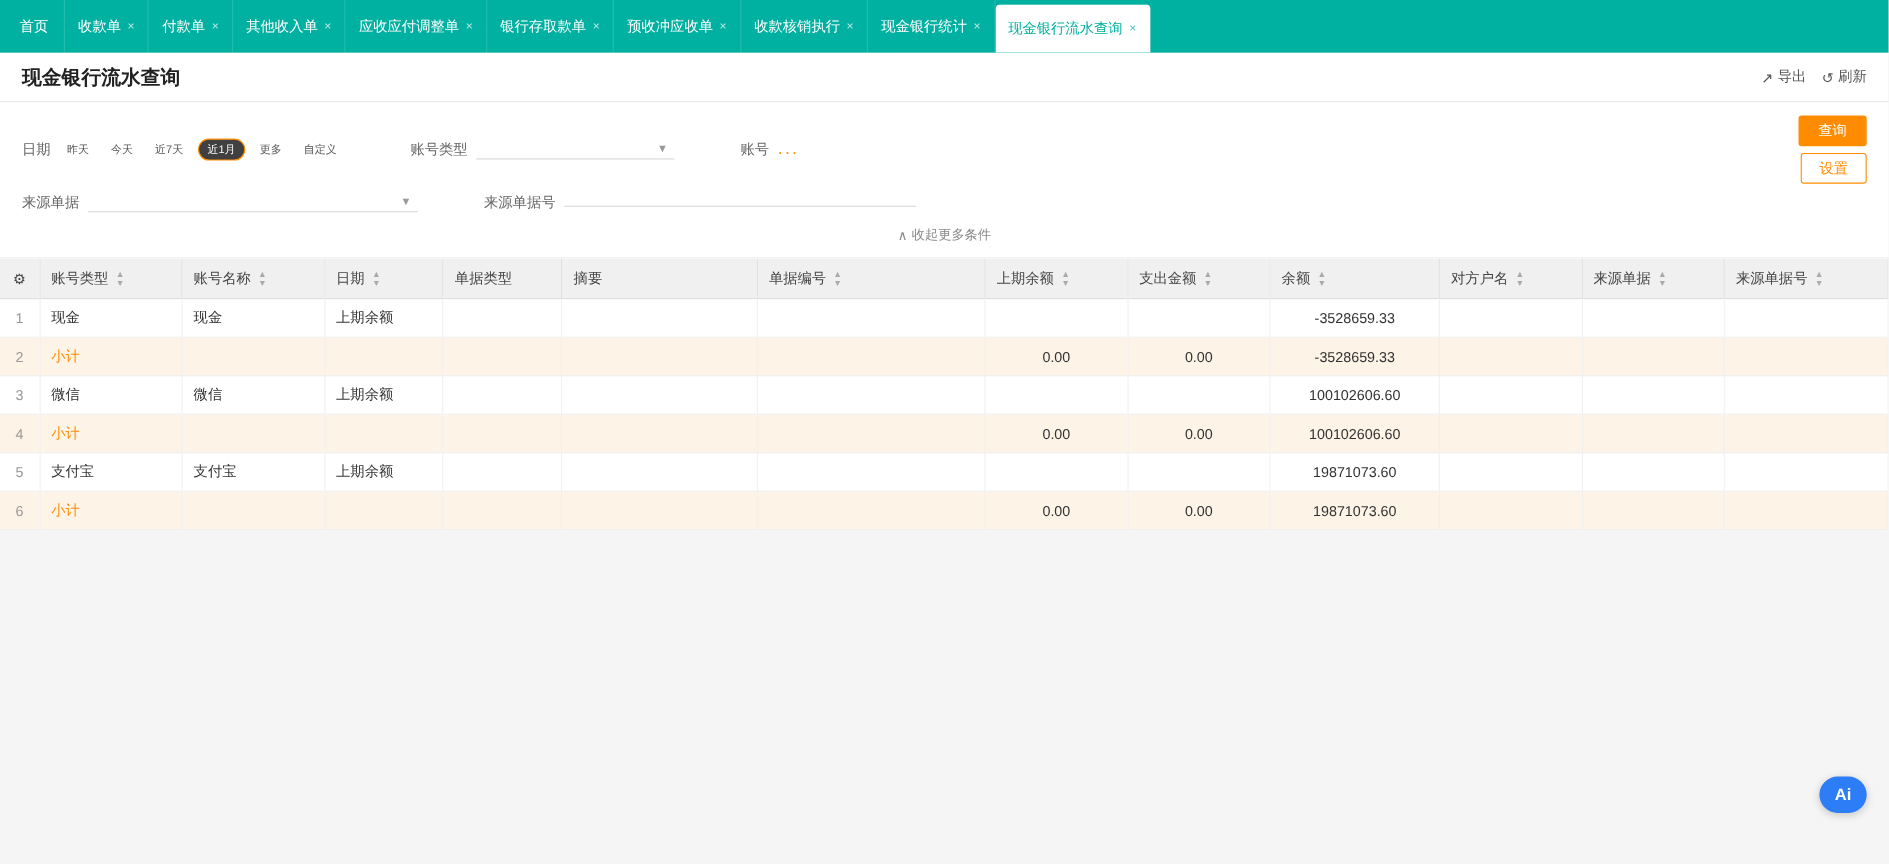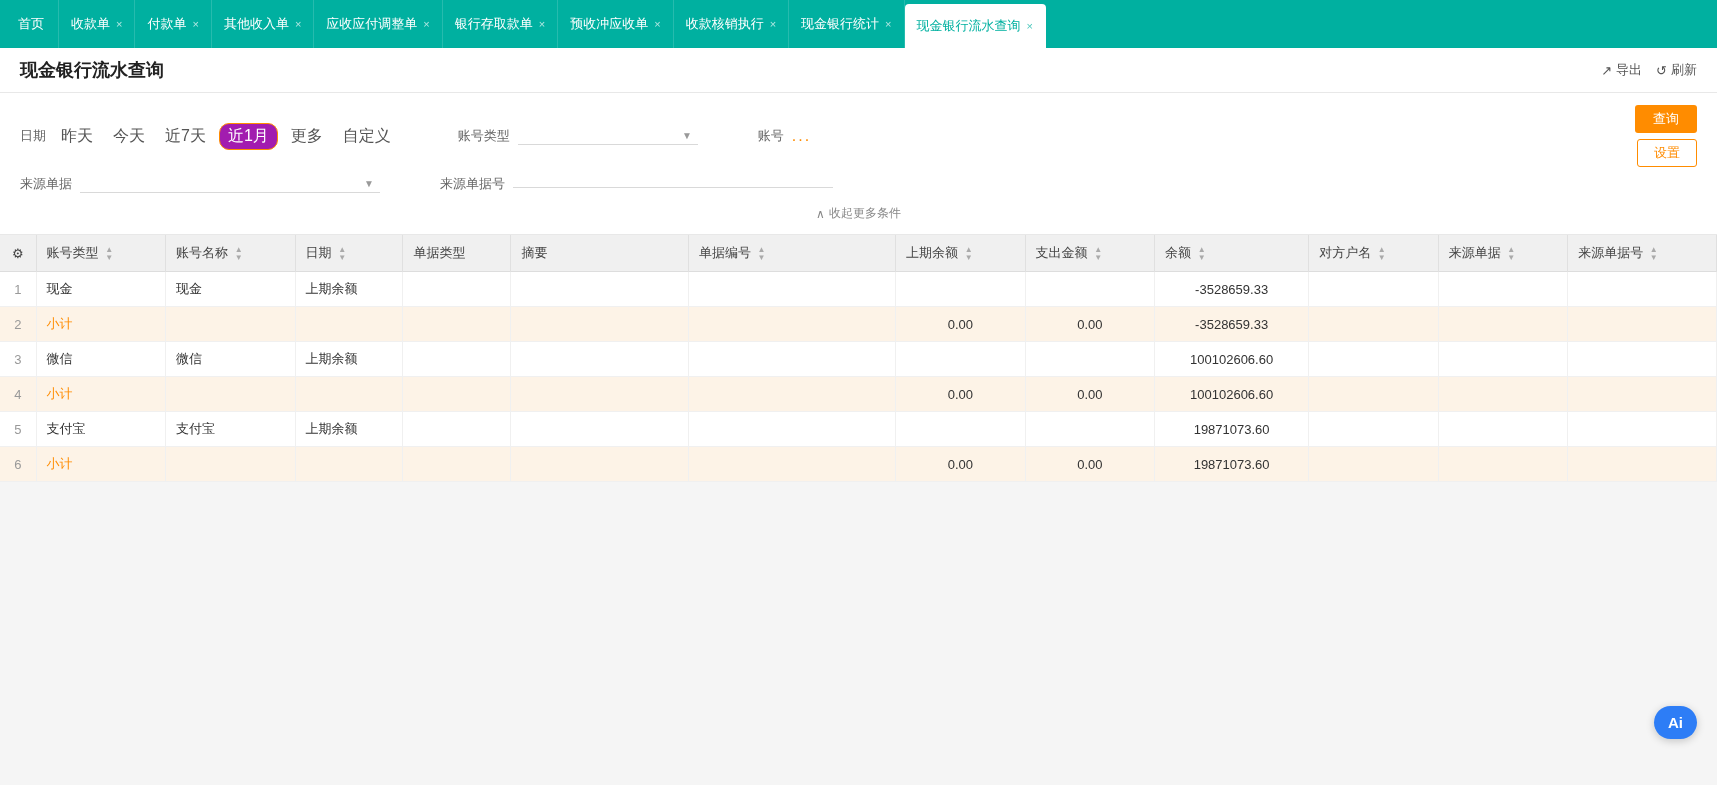--- a/index.html
+++ b/index.html
@@ -90,28 +90,28 @@
       font-size: 13px;
       white-space: nowrap;
     }
     .date-shortcuts {
       display: flex;
       align-items: center;
       gap: 6px;
     }
     .date-btn {
       padding: 2px 6px;
-      font-size: 16px;
+      font-size: 10px;
       color: #555;
       cursor: pointer;
       border-radius: 3px;
       border: 1px solid transparent;
     }
     .date-btn.active {
-      background: #a21caf;
+      background: #404040;
       color: #fff;
       border-color: #ff8c00;
       border-radius: 10px;
       padding: 2px 8px;
     }
     .date-range-text {
       font-size: 12px;
       color: #888;
       margin-left: 2px;
     }

